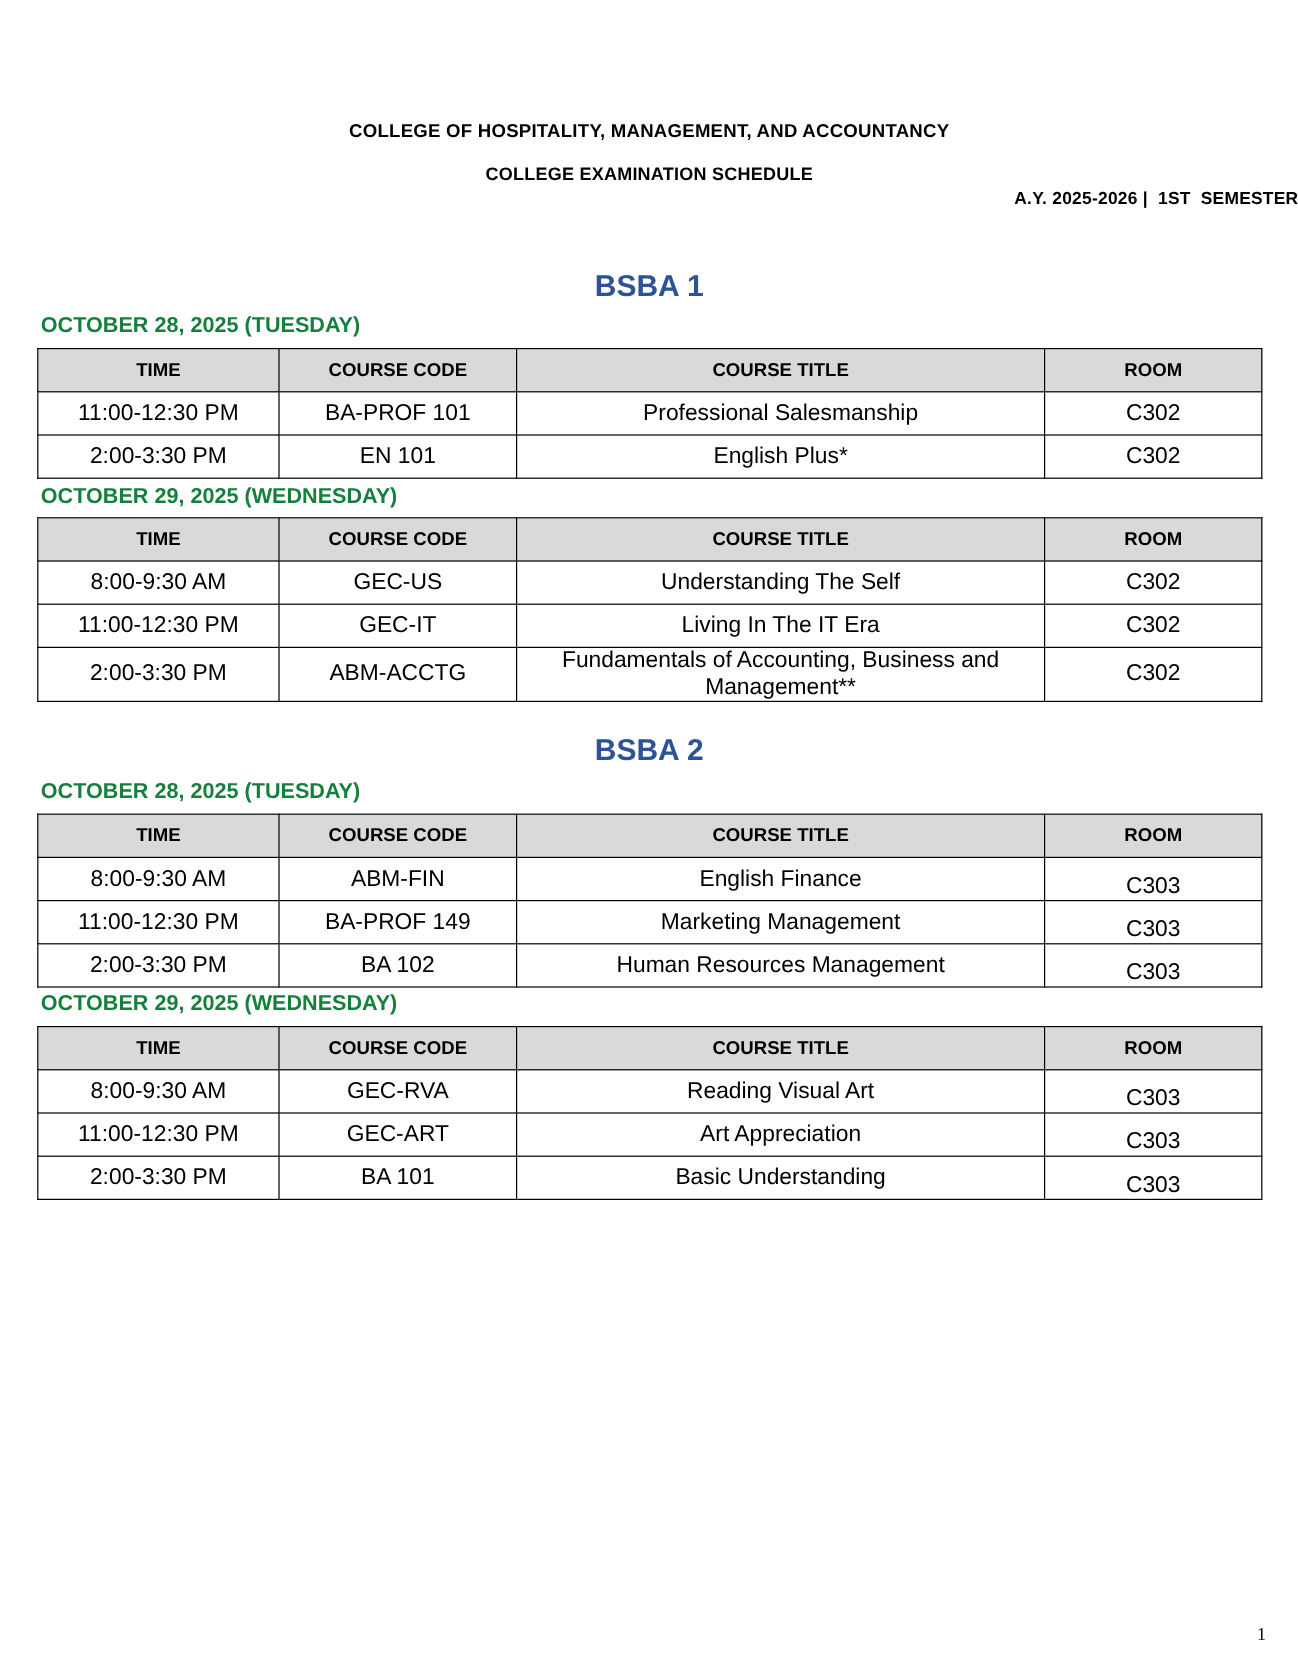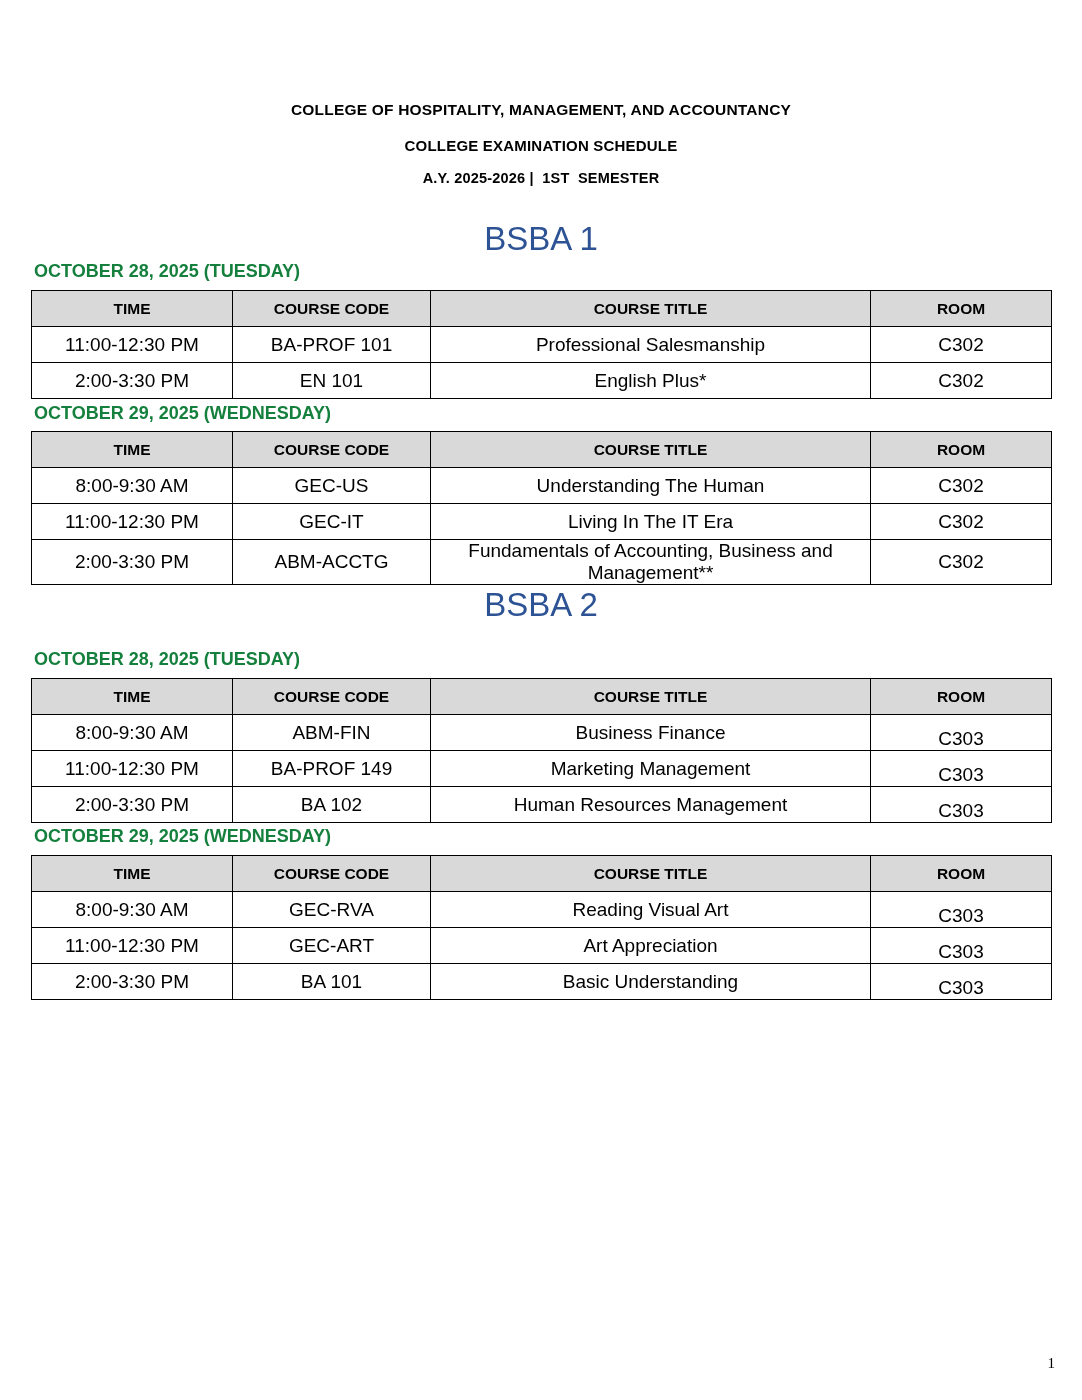--- a/index.html
+++ b/index.html
@@ -43,29 +43,30 @@
     line-height: 20px;
   }
   .doc-header .line2 {
     font-size: 15px;
     line-height: 20px;
     margin-top: 16px;
   }
   .doc-header .line3 {
     font-size: 14.5px;
     line-height: 20px;
-    margin-top: 12px;
+    margin-top: 0;
     white-space: pre;
+    text-align: right;
   }
 
   
   .program-title {
     text-align: center;
-    font-size: 33px;
-    font-weight: normal;
+    font-size: 25px;
+    font-weight: bold;
     color: #2E5395;
     line-height: 30px;
   }
 
   .date-heading {
     font-size: 18px;
     font-weight: bold;
     color: #15803d;
     line-height: 24px;
     margin-left: 34px;
@@ -196,40 +197,40 @@
           <th>TIME</th>
           <th>COURSE CODE</th>
           <th>COURSE TITLE</th>
           <th>ROOM</th>
         </tr>
       </thead>
       <tbody>
         <tr>
           <td>8:00-9:30 AM</td>
           <td>GEC-US</td>
-          <td>Understanding The Human</td>
+          <td>Understanding The Self</td>
           <td>C302</td>
         </tr>
         <tr>
           <td>11:00-12:30 PM</td>
           <td>GEC-IT</td>
           <td>Living In The IT Era</td>
           <td>C302</td>
         </tr>
         <tr>
           <td>2:00-3:30 PM</td>
           <td>ABM-ACCTG</td>
           <td class="title-small">Fundamentals of Accounting, Business and Management**</td>
           <td>C302</td>
         </tr>
       </tbody>
     </table>
   </div>
 
-  <div class="blk" style="top:590px;">
+  <div class="blk" style="top:610px;">
     <div class="program-title">BSBA 2</div>
   </div>
 
   <div class="blk" style="top:647px;">
     <div class="date-heading">OCTOBER 28, 2025 (TUESDAY)</div>
   </div>
 
   <div class="blk" style="top:678px;">
     <table class="sched">
       <colgroup>
@@ -243,21 +244,21 @@
           <th>TIME</th>
           <th>COURSE CODE</th>
           <th>COURSE TITLE</th>
           <th>ROOM</th>
         </tr>
       </thead>
       <tbody>
         <tr>
           <td>8:00-9:30 AM</td>
           <td>ABM-FIN</td>
-          <td>Business Finance</td>
+          <td>English Finance</td>
           <td class="room-low">C303</td>
         </tr>
         <tr>
           <td>11:00-12:30 PM</td>
           <td>BA-PROF 149</td>
           <td>Marketing Management</td>
           <td class="room-low">C303</td>
         </tr>
         <tr>
           <td>2:00-3:30 PM</td>

